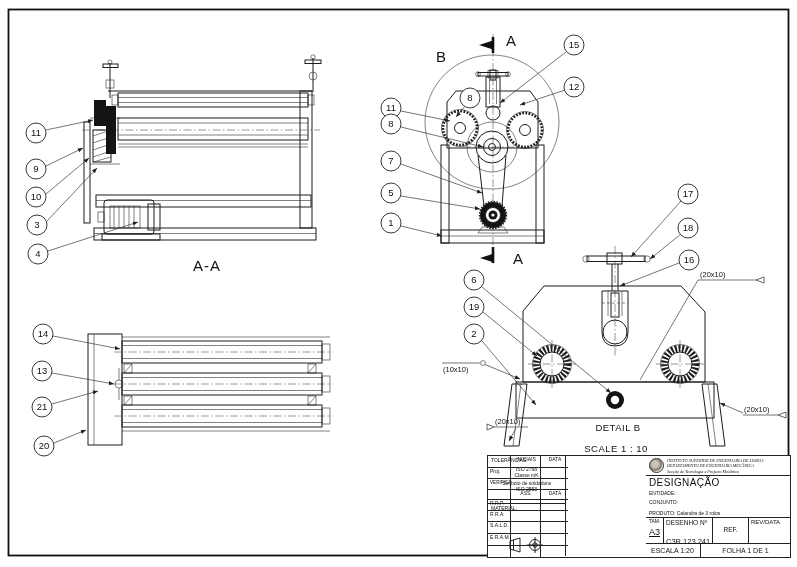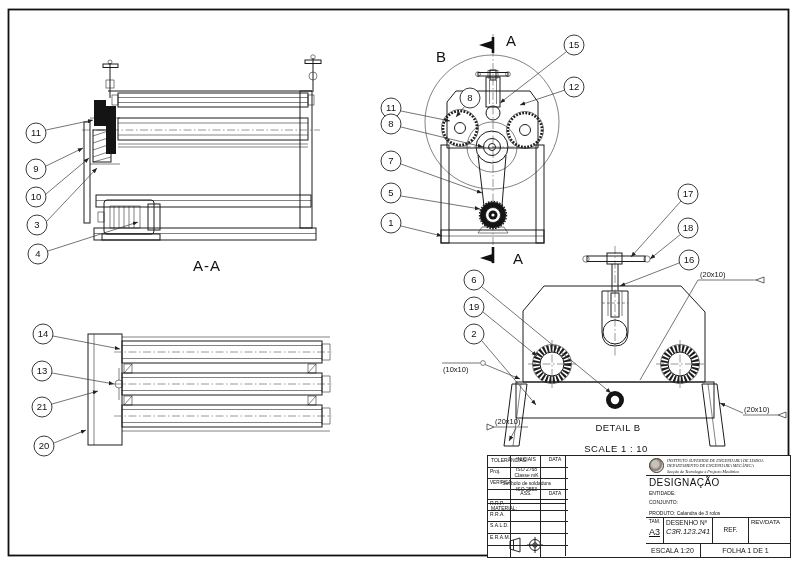--- a/index.html
+++ b/index.html
@@ -501,21 +501,21 @@
       <span>Calandra de 3 rolos</span>
     </div>
   </div>
   <div class="abs bB" style="left:158px;top:62px;width:144px;height:26px;">
     <div class="abs bR" style="left:0;top:0;width:18px;height:26px;padding:1px 0;">
       <div class="ctr">TAM.</div>
       <div class="ctr" style="font-size:9px;margin-top:2px;text-decoration:underline;">A3</div>
     </div>
     <div class="abs bR" style="left:18px;top:0;width:49px;height:26px;padding:1px 2px;">
       <div style="font-size:6.5px;">DESENHO Nº</div>
-      <div style="font-size:7.5px;margin-top:2px;font-style:italic;">C3R.123.241</div>
+      <div style="font-size:7.5px;margin-top:12px;">C3R.123.241</div>
     </div>
     <div class="abs bR" style="left:67px;top:0;width:36px;height:26px;">
       <div class="ctr" style="font-size:6.5px;margin-top:8px;">REF.</div>
     </div>
     <div class="abs" style="left:103px;top:0;width:41px;height:26px;padding:1px 2px;">
       <div style="font-size:6px;">REV/DATA</div>
     </div>
   </div>
   <div class="abs" style="left:158px;top:88px;width:144px;height:13px;">
     <div class="abs bR" style="left:0;top:0;width:55px;height:13px;">

